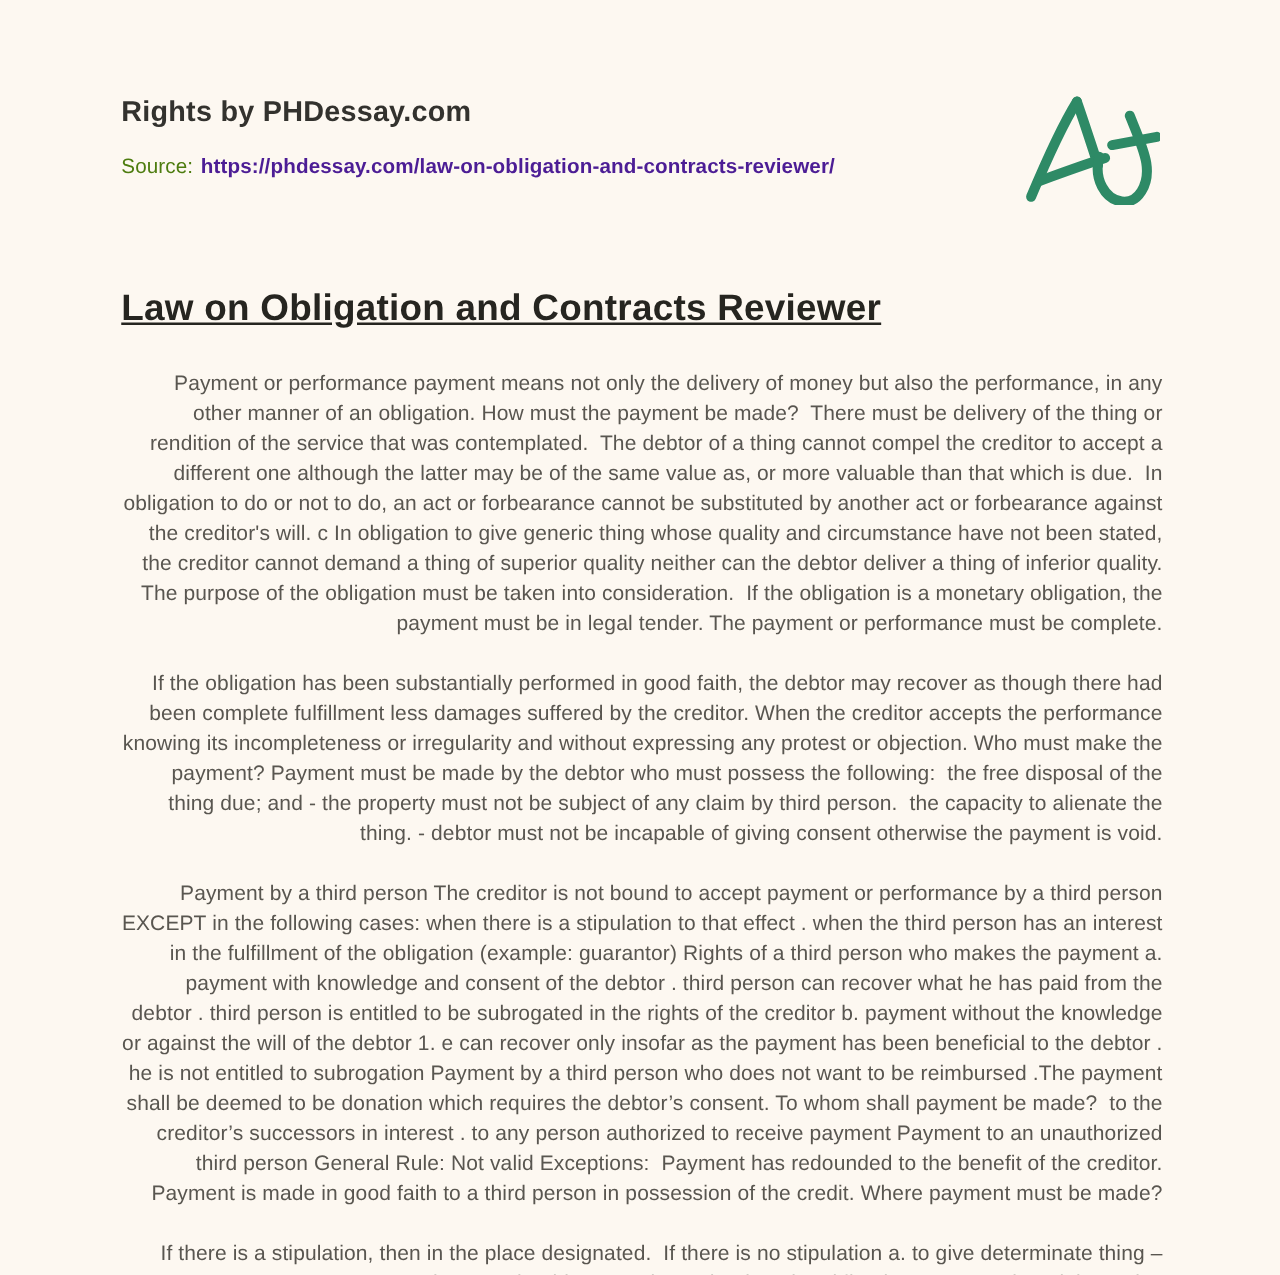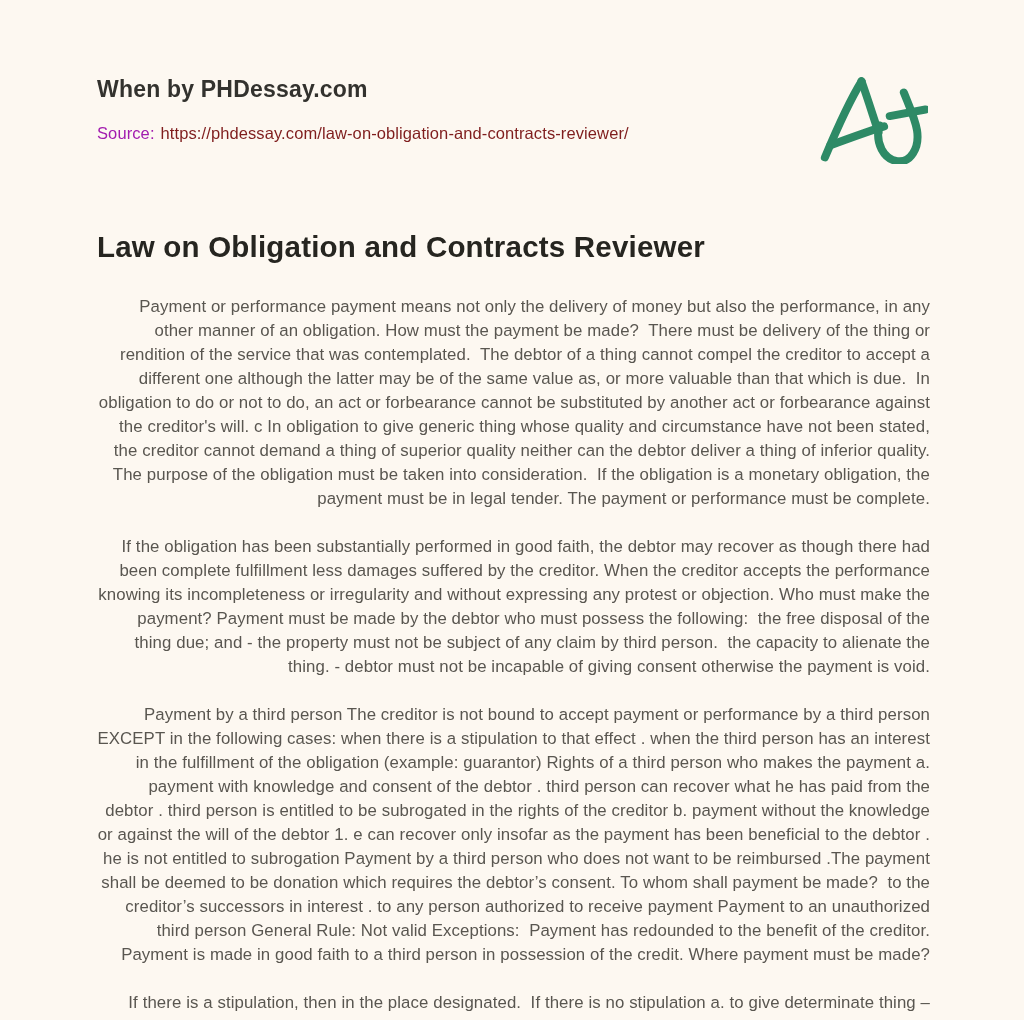--- a/index.html
+++ b/index.html
@@ -30,42 +30,43 @@
     color: #33322e;
     letter-spacing: 0.2px;
     margin: 10px 0 0 0;
   }
   .source-line {
     margin-top: 21px;
     font-size: 16.5px;
     letter-spacing: 0.1px;
   }
   .source-label {
-    color: #a21caf;
+    color: #4d7c0f;
     margin-right: 6px;
     text-align: center;
   }
   .source-link {
-    color: #7f1d1d;
+    color: #4c1d95;
     text-decoration: none;
-    font-weight: 400;
+    font-weight: 700;
   }
   .logo-box {
     width: 116px;
     height: 94px;
     flex: 0 0 auto;
     margin-top: 4px;
     margin-right: 2px;
   }
   .article-title {
     margin: 66px 0 0 0;
     font-size: 29.5px;
     font-weight: 700;
     letter-spacing: 0.2px;
     color: #262520;
+    text-decoration: underline;
   }
   .essay-body {
     margin-top: 31px;
   }
   .essay-body p {
     margin: 0 0 24px 0;
     max-width: 834px;
     font-size: 16.8px;
     line-height: 24px;
     letter-spacing: 0.1px;
@@ -74,21 +75,21 @@
     text-align: right;
   }
 </style>
 </head>
 <body>
 
 <div class="page">
 
   <div class="header-row">
     <div>
-      <h2 class="byline">When by PHDessay.com</h2>
+      <h2 class="byline">Rights by PHDessay.com</h2>
       <div class="source-line">
         <span class="source-label">Source:</span><a class="source-link" href="#">https://phdessay.com/law-on-obligation-and-contracts-reviewer/</a>
       </div>
     </div>
 
     <div class="logo-box">
       <svg viewBox="0 0 122 100" width="116" height="94" aria-hidden="true">
         <g fill="none" stroke="#2E8A66" stroke-width="8.5" stroke-linecap="round">
 
           <path d="M13 93 C26 62 39 33 52 12"></path>

